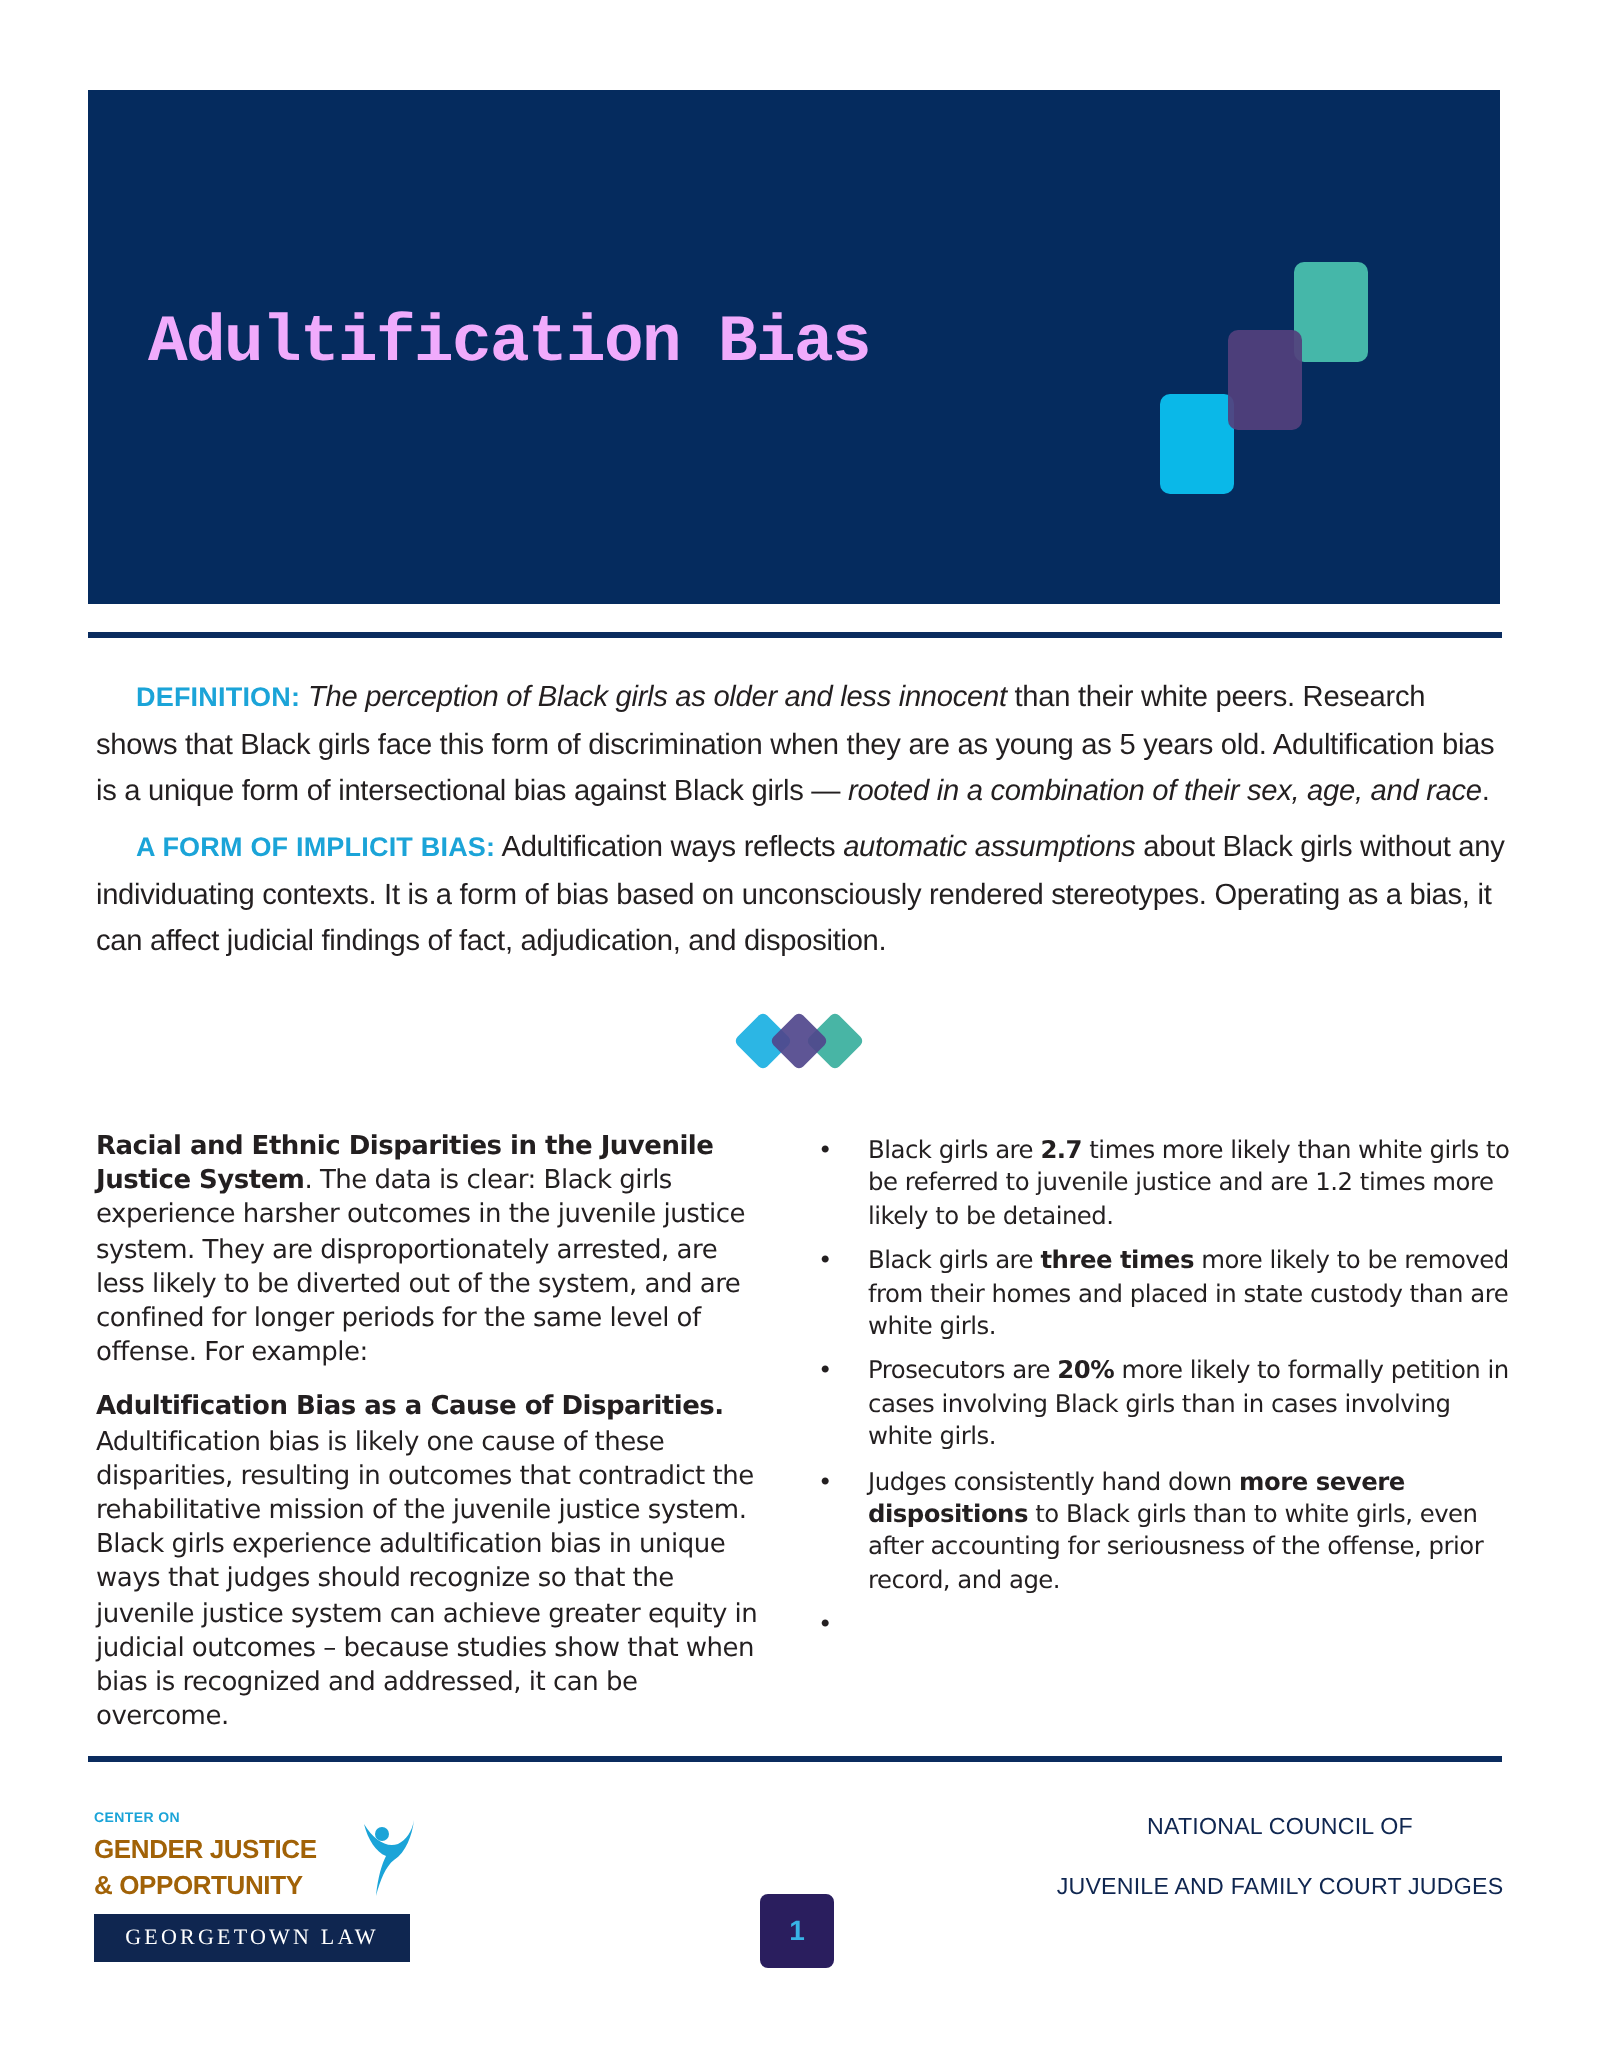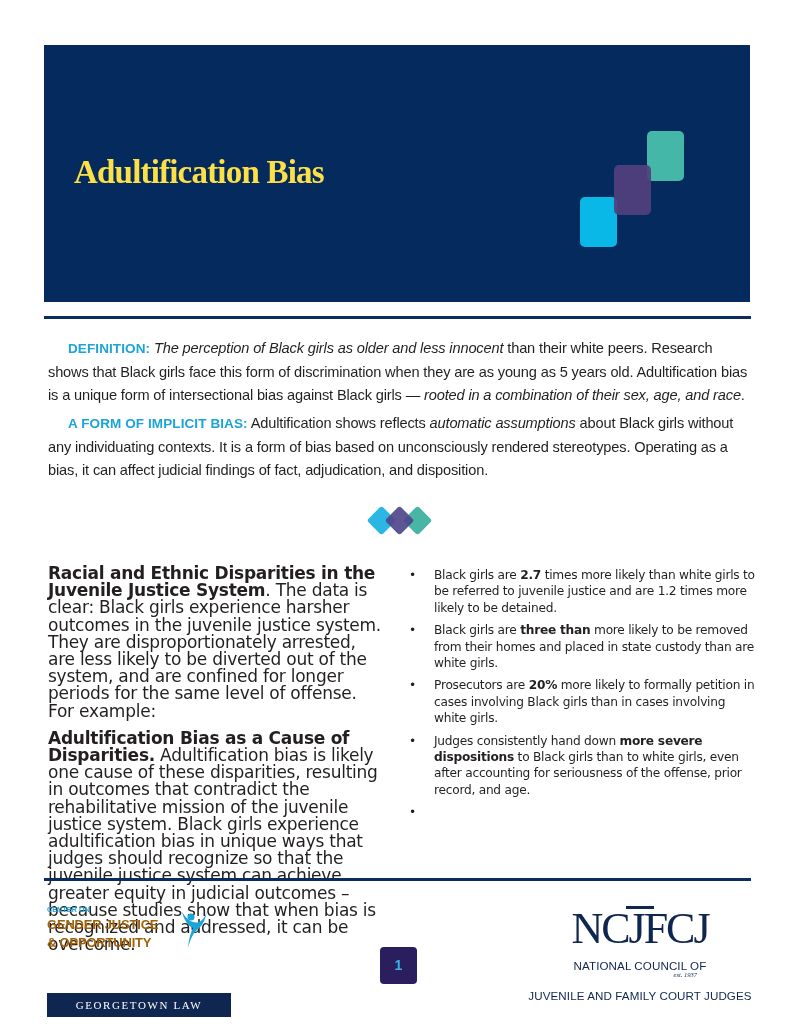--- a/index.html
+++ b/index.html
@@ -2,22 +2,22 @@
 <html><head>
 <meta charset="utf-8">
 <style>
   html, body { margin: 0; padding: 0; background: #ffffff; }
   body { width: 800px; height: 1031px; position: relative; overflow: hidden;
          font-family: "DejaVu Sans", sans-serif; color: #231f20; }
 
   .banner { position: absolute; left: 44px; top: 45px; width: 706px; height: 257px;
             background: #052b5e; }
   .banner-title { position: absolute; left: 30px; top: 104px; margin: 0;
-                  font-family: Liberation Serif, serif; font-weight: bold;
-                  font-size: 33px; line-height: 46px; letter-spacing: -0.8px; color: #fde047; }
+                  font-family: Liberation Mono, monospace; font-weight: bold;
+                  font-size: 33px; line-height: 46px; letter-spacing: -0.8px; color: #f0abfc; }
   .sq { position: absolute; width: 37px; height: 50px; border-radius: 5px; }
   .sq-teal { left: 603px; top: 86px; background: #45b7a9; }
   .sq-cyan { left: 536px; top: 152px; background: #0ab8e8; }
   .sq-purple { left: 570px; top: 120px; background: rgba(82, 64, 125, 0.92); }
 
   .rule { position: absolute; left: 44px; width: 707px; height: 3px; background: #0b2c5f; }
   .rule-top { top: 316px; }
   .rule-bottom { top: 878px; }
 
   .intro { position: absolute; left: 48px; width: 706px; margin: 0;
@@ -28,42 +28,42 @@
   .lead { color: #1ba4d8; font-weight: bold; letter-spacing: 0.1px; font-size: 13.5px; padding-left: 20px; }
   em { font-style: italic; }
 
   .divider-mark { position: absolute; left: 366px; top: 505px; width: 70px; height: 32px; }
   .dm { position: absolute; top: 5px; width: 21px; height: 21px; transform: rotate(45deg); border-radius: 3px; }
   .dm-1 { left: 5px; background: #2cb6e4; }
   .dm-3 { left: 41px; background: #48b5a5; }
   .dm-2 { left: 23px; background: rgba(80, 70, 140, 0.92); }
 
   .col-left { position: absolute; left: 48px; top: 565px; width: 336px;
-              font-family: "DejaVu Sans", sans-serif; font-size: 17px; line-height: 17.2px;
+              font-family: "DejaVu Sans", sans-serif; font-size: 13px; line-height: 17.2px;
               letter-spacing: -0.25px; color: #231f20; }
   .col-left p { margin: 0 0 10px 0; }
   .col-left b { font-weight: bold; }
 
   .col-right { position: absolute; left: 408px; top: 567px; width: 350px; margin: 0; padding: 0;
                list-style: none; font-family: "DejaVu Sans", sans-serif; font-size: 12.2px;
                line-height: 16.4px; letter-spacing: -0.25px; color: #231f20; }
   .col-right li { position: relative; padding-left: 26px; margin-bottom: 6px; }
   .col-right .bullet { position: absolute; left: 1px; top: 0; }
 
   .logo-gjo { position: absolute; left: 47px; top: 906px; width: 160px; height: 80px; }
   .gjo-center { position: absolute; left: 0; top: 0; font-family: "Liberation Sans", sans-serif;
                 font-weight: bold; font-size: 7px; color: #1ba4d8; letter-spacing: 0.2px; }
   .gjo-line { position: absolute; left: 0; font-family: "Liberation Sans", sans-serif; font-weight: bold;
               font-size: 13px; color: #a16207; letter-spacing: -0.2px; line-height: 18px; }
   .gjo-line1 { top: 10px; }
   .gjo-line2 { top: 28px; }
   .gjo-figure { position: absolute; left: 132px; top: 2px; width: 30px; height: 40px; }
-  .gjo-band { position: absolute; left: 0; top: 51px; width: 184px; height: 24px; background: #0f2650;
+  .gjo-band { position: absolute; left: 0; top: 51px; width: 158px; height: 24px; background: #0f2650;
               color: #ffffff; font-family: "Liberation Serif", serif; font-size: 11px; letter-spacing: 1.6px;
-              text-align: center; line-height: 24px; margin-top: 36px; }
+              text-align: center; line-height: 24px; }
 
   .page-badge { position: absolute; left: 380px; top: 947px; width: 37px; height: 37px; border-radius: 4px;
                 background: #2a1e5e; color: #38b4e6; font-family: "Liberation Sans", sans-serif;
                 font-weight: bold; font-size: 14px; text-align: center; line-height: 37px; }
 
   .logo-ncjfcj { position: absolute; left: 520px; top: 903px; width: 240px; height: 90px; text-align: center; }
   .nc-mark { position: relative; margin: 0 auto; width: 150px; height: 52px;
              font-family: "Liberation Serif", serif; font-size: 44px; line-height: 52px; color: #0f2650;
              letter-spacing: -2px; }
   .nc-bar { position: absolute; left: 61px; top: 3px; width: 28px; height: 3px; background: #0f2650; }
@@ -81,36 +81,36 @@
   </h1>
   <div class="sq sq-teal"></div>
   <div class="sq sq-cyan"></div>
   <div class="sq sq-purple"></div>
 </div>
 
 <div class="rule rule-top"></div>
 
 <p class="intro intro-def"><span class="lead">DEFINITION:</span> <em>The perception of Black girls as older and less innocent</em><span> than their white peers. Research shows that Black girls face this form of discrimination when they are as young as 5 years old. Adultification bias is a unique form of intersectional bias against Black girls — </span><em>rooted in a combination of their sex, age, and race</em><span>.</span></p>
 
-<p class="intro intro-implicit"><span class="lead">A FORM OF IMPLICIT BIAS:</span><span> Adultification shows reflects </span><em>automatic assumptions</em><span> about Black girls without any individuating contexts. It is a form of bias based on unconsciously rendered stereotypes. Operating as a bias, it can affect judicial findings of fact, adjudication, and disposition.</span></p>
+<p class="intro intro-implicit"><span class="lead">A FORM OF IMPLICIT BIAS:</span><span> Adultification ways reflects </span><em>automatic assumptions</em><span> about Black girls without any individuating contexts. It is a form of bias based on unconsciously rendered stereotypes. Operating as a bias, it can affect judicial findings of fact, adjudication, and disposition.</span></p>
 
 <div class="divider-mark">
   <div class="dm dm-1"></div>
   <div class="dm dm-3"></div>
   <div class="dm dm-2"></div>
 </div>
 
 <div class="col-left">
   <p><b>Racial and Ethnic Disparities in the Juvenile Justice System</b><span>. The data is clear: Black girls experience harsher outcomes in the juvenile justice system. They are disproportionately arrested, are less likely to be diverted out of the system, and are confined for longer periods for the same level of offense.  For example:</span></p>
   <p><b>Adultification Bias as a Cause of Disparities.</b><span> Adultification bias is likely one cause of these disparities, resulting in outcomes that contradict the rehabilitative mission of the juvenile justice system. Black girls experience adultification bias in unique ways that judges should recognize so that the juvenile justice system can achieve greater equity in judicial outcomes –  because studies show that when bias is recognized and addressed, it can be overcome.</span></p>
 </div>
 
 <ul class="col-right">
   <li><span class="bullet">•</span><span>Black girls are </span><b>2.7</b><span> times more likely than white girls to be referred to juvenile justice and are 1.2 times more likely to be detained.</span></li>
-  <li><span class="bullet">•</span><span>Black girls are </span><b>three than</b><span> more likely to be removed from their homes and placed in state custody than are white girls.</span></li>
+  <li><span class="bullet">•</span><span>Black girls are </span><b>three times</b><span> more likely to be removed from their homes and placed in state custody than are white girls.</span></li>
   <li><span class="bullet">•</span><span>Prosecutors are </span><b>20%</b><span> more likely to formally petition in cases involving Black girls than in cases involving white girls.</span></li>
   <li><span class="bullet">•</span><span>Judges consistently hand down </span><b>more severe dispositions</b><span> to Black girls than to white girls, even after accounting for seriousness of the offense, prior record, and age.</span></li>
   <li><span class="bullet">•</span><b></b><span></span></li>
 </ul>
 
 <div class="rule rule-bottom"></div>
 
 <div class="logo-gjo">
   <div class="gjo-center">CENTER ON</div>
   <div class="gjo-line gjo-line1">GENDER JUSTICE</div>
@@ -118,20 +118,15 @@
   <svg class="gjo-figure" viewBox="0 0 30 40">
     <circle cx="12" cy="9" r="3.5" fill="#1ba4d8"></circle>
     <path d="M3 4 C8 12, 14 16, 20 14 C24 12, 27 8, 28 2 C27 10, 24 18, 18 22 C14 25, 11 32, 9 40 C10 30, 12 24, 14 20 C9 18, 5 12, 3 4 Z" fill="#1ba4d8"></path>
   </svg>
   <div class="gjo-band">GEORGETOWN LAW</div>
 </div>
 
 <div class="page-badge">1</div>
 
 <div class="logo-ncjfcj">
-  <div class="nc-mark">
-    <div class="nc-bar"></div>
-    <span>NCJFCJ</span>
-    <span class="nc-est">est. 1937</span>
-  </div>
   <div class="nc-name">NATIONAL COUNCIL OF</div>
   <div class="nc-name" style="margin-top:17px">JUVENILE AND FAMILY COURT JUDGES</div>
 </div>
 
 </body></html>

